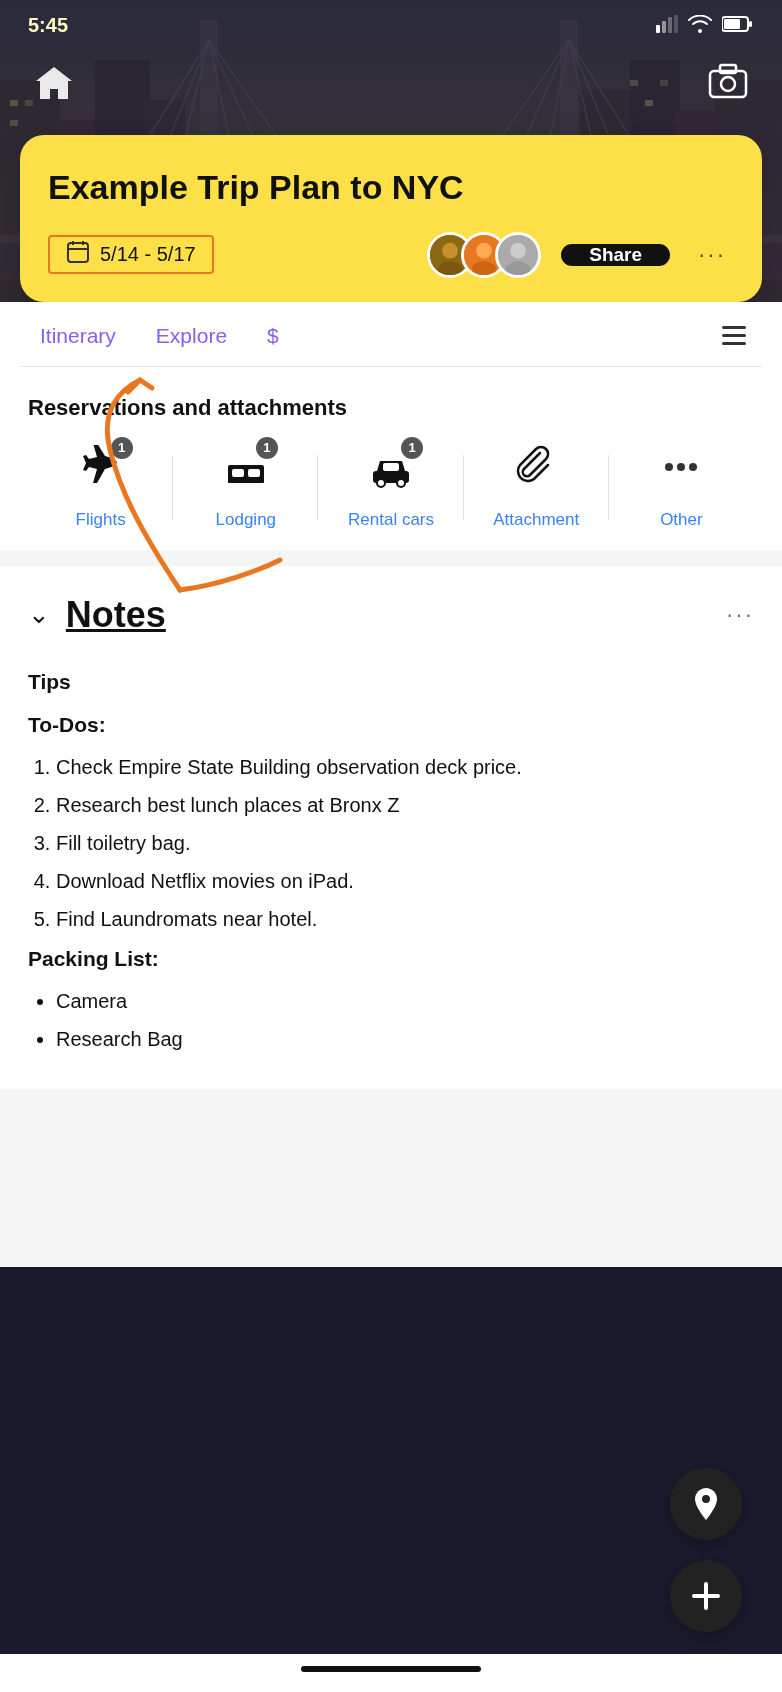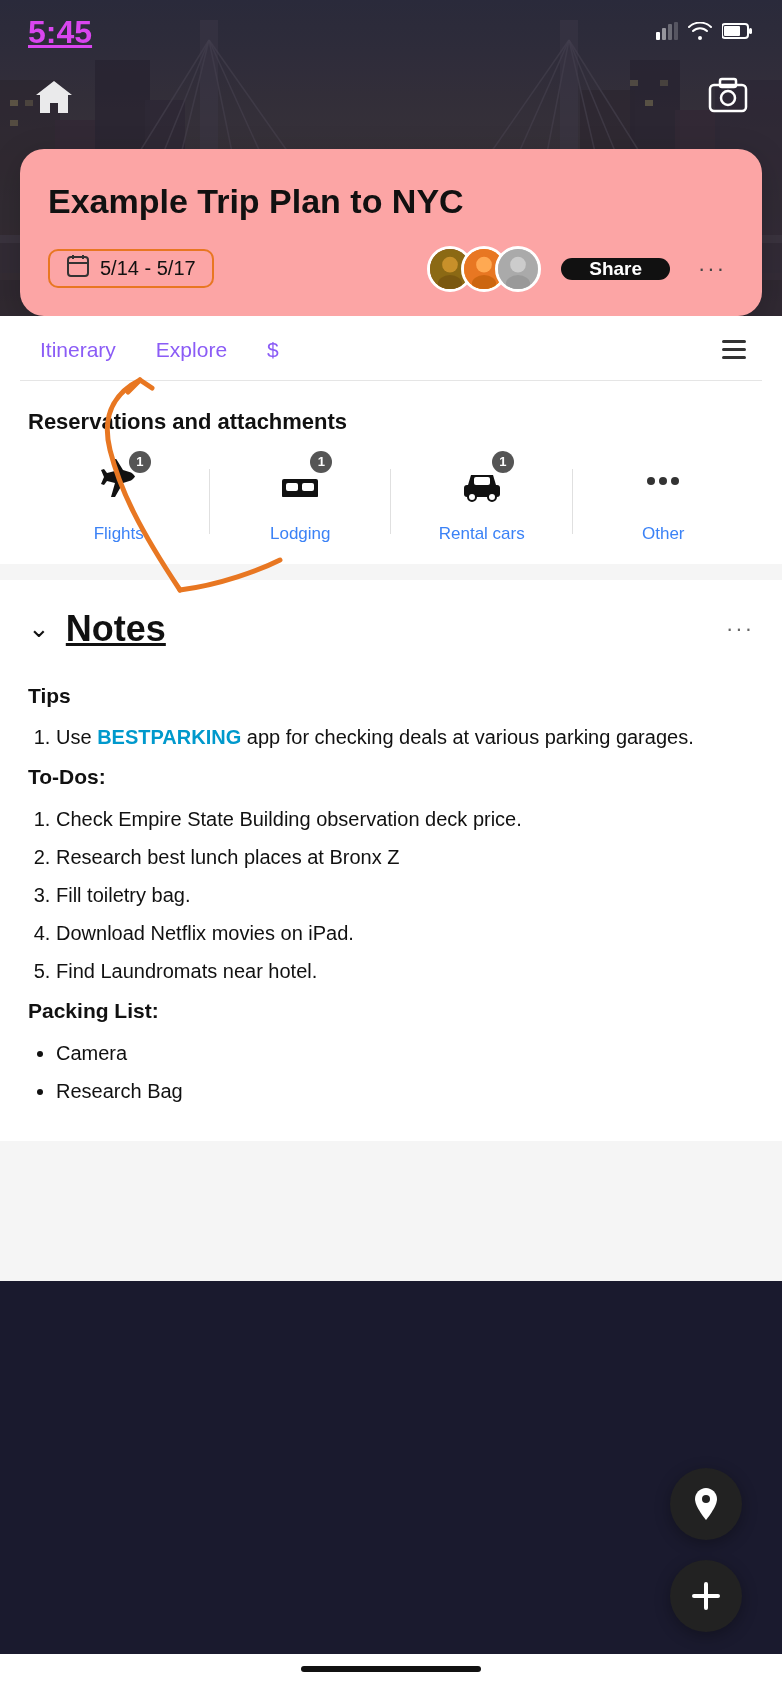--- a/index.html
+++ b/index.html
@@ -39,24 +39,23 @@
     .status-bar {
       position: relative;
       z-index: 10;
       display: flex;
       justify-content: space-between;
       align-items: center;
       padding: 14px 28px 10px 28px;
       color: white;
     }
     .status-time {
-      font-size: 32px;
+      font-size: 20px;
       font-weight: 600;
-      color: #d946ef;
-      text-decoration: underline;
+      color: #fef9c3;
     }
     .status-icons {
       display: flex;
       align-items: center;
       gap: 10px;
     }
 
     
     .top-actions {
       position: relative;
@@ -72,21 +71,21 @@
       height: 52px;
       display: flex;
       align-items: center;
       justify-content: center;
     }
 
     
     .card {
       position: relative;
       z-index: 10;
-      background: #fca5a5;
+      background: #fde047;
       border-radius: 24px;
       margin: 16px 20px 0 20px;
       padding: 32px 28px 24px 28px;
       box-shadow: 0 8px 32px rgba(0,0,0,0.18);
     }
     .card-title {
       font-size: 34px;
       font-weight: 800;
       color: #111;
       line-height: 1.2;
@@ -95,21 +94,21 @@
     .card-meta {
       display: flex;
       align-items: center;
       gap: 20px;
     }
     .date-badge {
       display: flex;
       align-items: center;
       gap: 10px;
       border: 2.5px solid #e87722;
-      border-radius: 10px;
+      border-radius: 4px;
       padding: 3px 16px;
       font-size: 20px;
       font-weight: 500;
       color: #111;
       position: relative;
     }
     .avatars {
       display: flex;
       margin-left: auto;
     }
@@ -579,20 +578,30 @@
               <circle cx="12" cy="38" r="4" fill="white" stroke="#111" stroke-width="2"></circle>
               <circle cx="32" cy="38" r="4" fill="white" stroke="#111" stroke-width="2"></circle>
               <rect x="14" y="18" width="16" height="8" rx="2" fill="white"></rect>
             </svg>
           </span>
           <span class="res-badge">1</span>
         </div>
         <span class="res-label">Rental cars</span>
       </div>
 
+      <div class="res-item">
+        <div class="res-icon-wrap">
+          <span class="res-icon">
+            <svg width="44" height="44" viewBox="0 0 44 44" fill="none" stroke="#111" stroke-width="2.5" stroke-linecap="round">
+              <path d="M34 20L20 34a10 10 0 0 1-14-14L22 4a7 7 0 0 1 10 10L16 30a4 4 0 0 1-6-6L26 8"></path>
+            </svg>
+          </span>
+        </div>
+        <span class="res-label">Attachment</span>
+      </div>
 
       <div class="res-item">
         <div class="res-icon-wrap">
           <span class="res-icon">
             <svg width="44" height="44" viewBox="0 0 44 44" fill="#333">
               <circle cx="10" cy="22" r="4"></circle>
               <circle cx="22" cy="22" r="4"></circle>
               <circle cx="34" cy="22" r="4"></circle>
             </svg>
           </span>
@@ -606,25 +615,20 @@
   <div class="notes-section">
     <div class="notes-header">
       <span class="notes-chevron">⌄</span>
       <span class="notes-title">Notes</span>
       <span class="notes-more">···</span>
     </div>
 
     <div class="notes-body">
 
       <div class="section-heading">Tips</div>
-      <ol>
-        <li>
-          Use <a href="#">BESTPARKING</a> app for checking deals at various parking garages.
-        </li>
-      </ol>
 
       <div class="section-heading">To-Dos:</div>
       <ol>
         <li>Check Empire State Building observation deck price.</li>
         <li>Research best lunch places at Bronx Z</li>
         <li>Fill toiletry bag.</li>
         <li>Download Netflix movies on iPad.</li>
         <li>Find Laundromats near hotel.</li>
       </ol>
 

